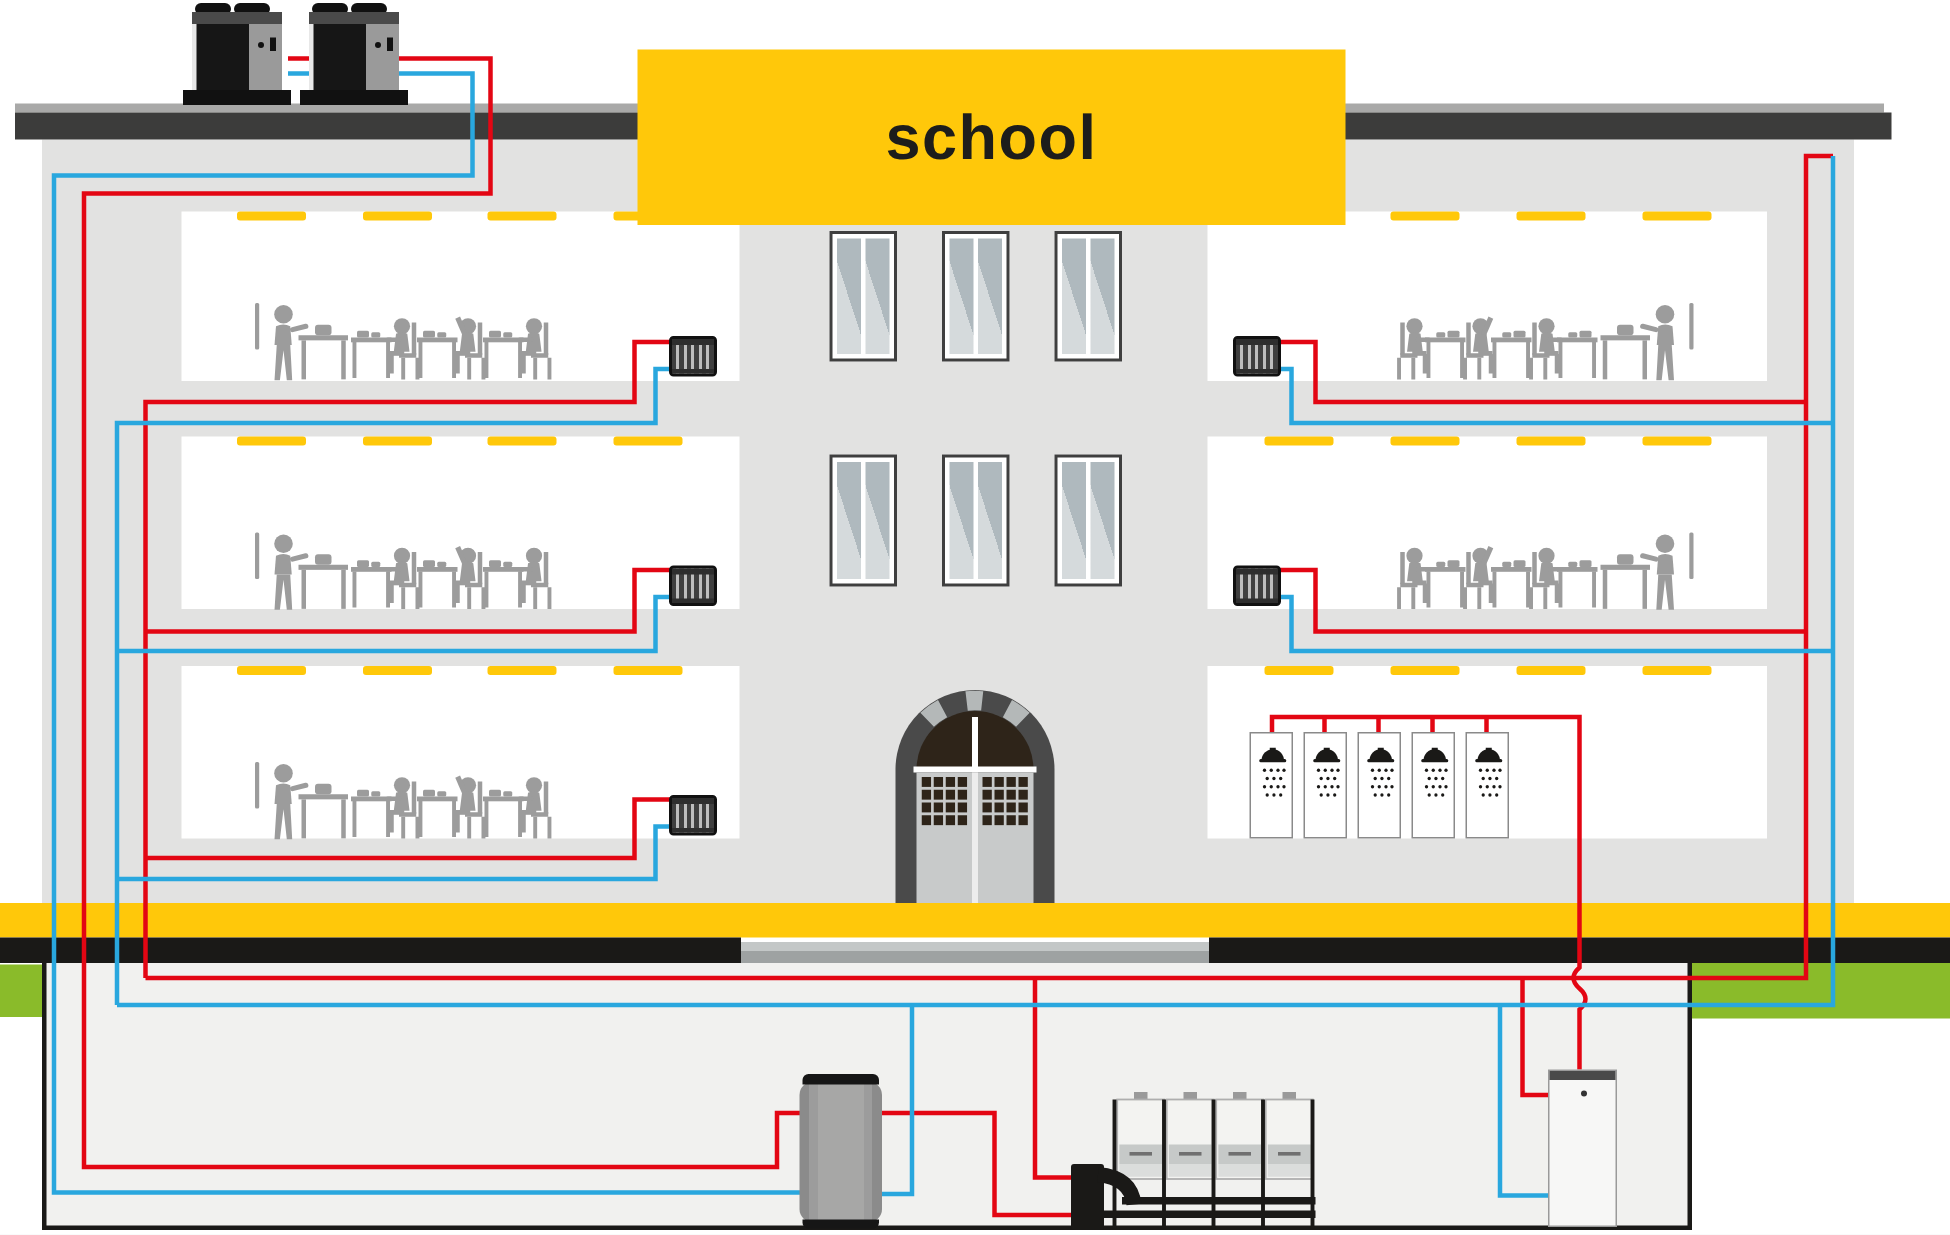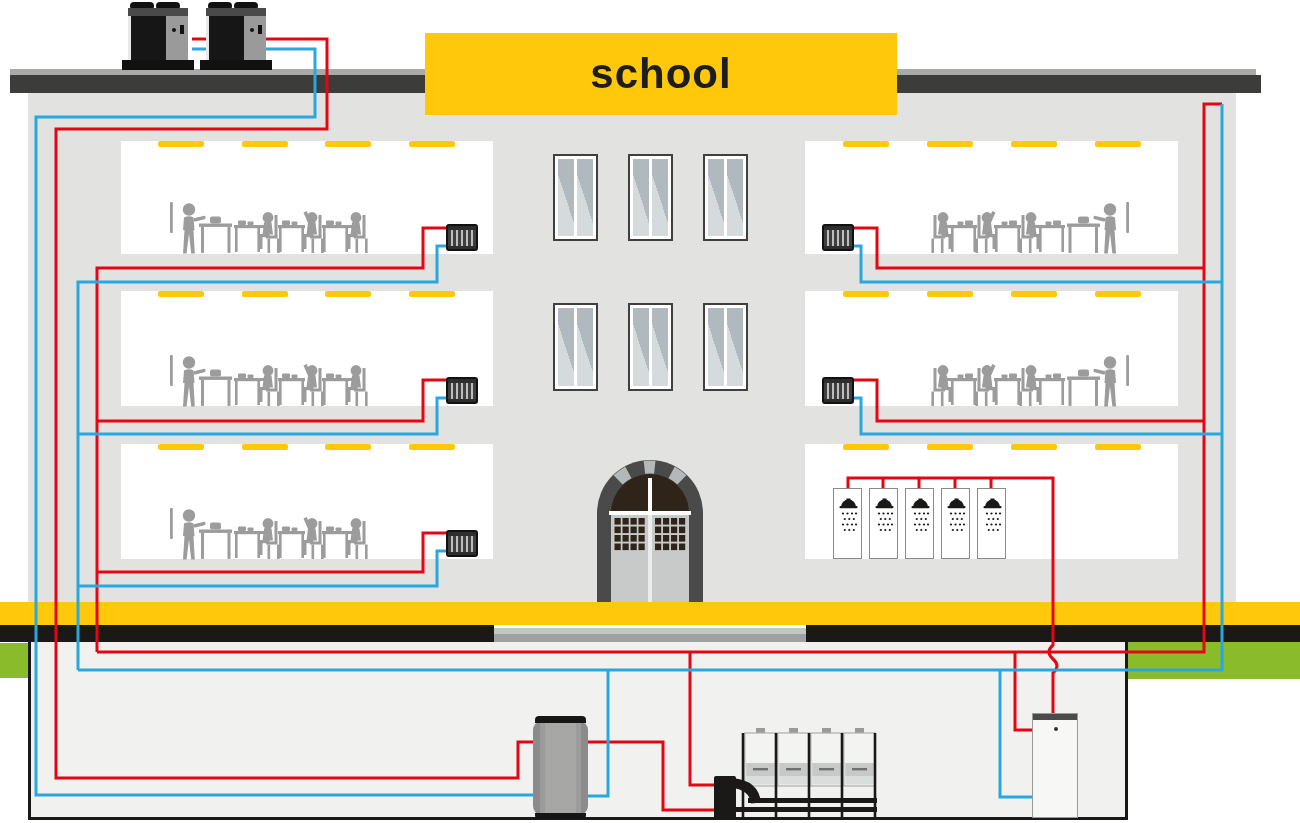--- a/index.html
+++ b/index.html
@@ -3,21 +3,21 @@
 <meta charset="utf-8">
 <style>
   html,body{margin:0;padding:0;background:#fff;}
   .stage{position:relative;width:1300px;height:823px;background:#fff;overflow:hidden;
          font-family:"Liberation Sans", sans-serif;}
   .abs{position:absolute;}
   
   .facade{left:28px;top:93px;width:1208px;height:509px;background:#E2E2E1;z-index:1;}
   .roof-top{left:10px;top:69px;width:1246px;height:6px;background:#A9A9A8;z-index:1;}
   .roof{left:10px;top:75px;width:1251px;height:18px;background:#3C3C3B;z-index:1;}
-  .banner{left:425px;top:33px;width:472px;height:82px;background:#FFC80A;z-index:3;
+  .banner{left:425px;top:33px;width:472px;height:117px;background:#FFC80A;z-index:3;
           display:flex;align-items:center;justify-content:center;}
   .banner span{font-size:42px;font-weight:bold;color:#1D1D1B;letter-spacing:1px;}
   .room{background:#FFFFFF;z-index:1;}
   .light{height:6px;background:#FFC80A;border-radius:2px;z-index:2;}
   .win{width:45px;background:#fff;border:2.5px solid #3F3F3F;padding:3px;z-index:2;
        display:flex;gap:3px;box-sizing:border-box;}
   .pane{flex:1;background:linear-gradient(72deg,#D5DADC 49%,#AFB9BE 49%);}
   
   .yellow-band{left:0;top:602px;width:1300px;height:23px;background:#FFC80A;z-index:2;}
   .blk-band{top:625px;height:17px;background:#1A1917;z-index:2;}

